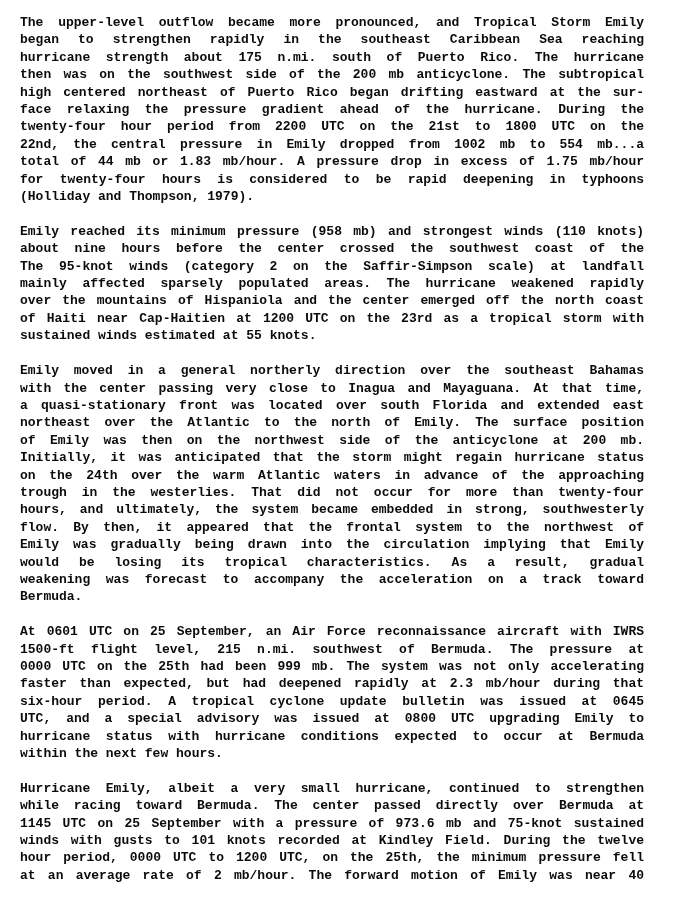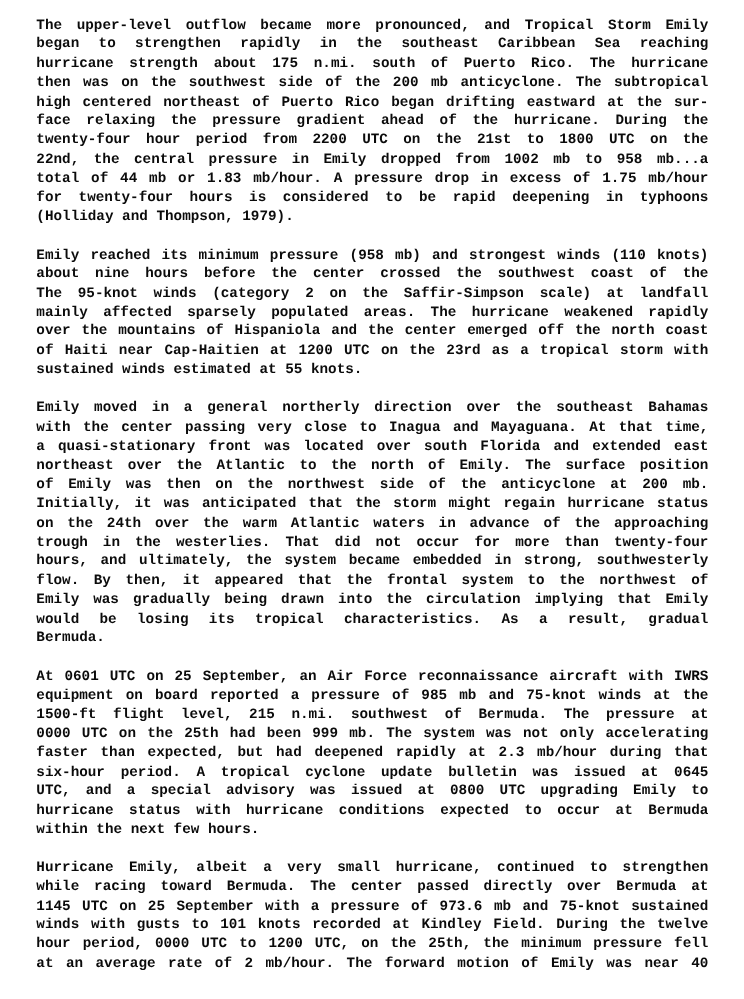--- a/index.html
+++ b/index.html
@@ -9,21 +9,21 @@
   }
   body {
     width: 676px;
     height: 908px;
     overflow: hidden;
   }
   .page {
     box-sizing: border-box;
     width: 676px;
     height: 844px;
-    padding: 14px 32px 0 33px;
+    padding: 14px 32px 0 20px;
     background: #ffffff;
   }
   .doc {
     font-family: "Liberation Mono", "DejaVu Sans Mono", monospace;
     font-weight: 700;
     font-size: 13px;
     line-height: 17.4px;
     color: #0b0b0b;
     -webkit-font-smoothing: antialiased;
   }
@@ -49,21 +49,21 @@
 <main class="page">
   <article class="doc">
       <p class="para">
         <span class="line">The upper-level outflow became more pronounced, and Tropical Storm Emily</span>
         <span class="line">began to strengthen rapidly in the southeast Caribbean Sea reaching</span>
         <span class="line">hurricane strength about 175 n.mi. south of Puerto Rico.  The hurricane</span>
         <span class="line">then was on the southwest side of the 200 mb anticyclone.  The subtropical</span>
         <span class="line">high centered northeast of Puerto Rico began drifting eastward at the sur-</span>
         <span class="line">face relaxing the pressure gradient ahead of the hurricane.  During the</span>
         <span class="line">twenty-four hour period from  2200 UTC on the 21st to 1800 UTC on the</span>
-        <span class="line">22nd, the central pressure in Emily dropped from 1002 mb to 958 mb...a</span>
+        <span class="line">22nd, the central pressure in Emily dropped from 1002 mb to 554 mb...a</span>
         <span class="line">total of 44 mb or 1.83 mb/hour.  A pressure drop in excess of 1.75 mb/hour</span>
         <span class="line">for twenty-four hours is considered to be rapid deepening in typhoons</span>
         <span class="line lastline">(Holliday and Thompson, 1979).</span>
       </p>
       <p class="para">
         <span class="line">Emily reached its minimum pressure (958 mb) and strongest winds (110 knots)</span>
         <span class="line">about nine hours before the center crossed the southwest coast of the</span>
         <span class="line">The 95-knot winds (category 2 on the Saffir-Simpson scale) at landfall</span>
         <span class="line">mainly affected sparsely populated areas.  The hurricane weakened rapidly</span>
         <span class="line">over the mountains of Hispaniola and the center emerged off the north coast</span>
@@ -76,25 +76,25 @@
         <span class="line">a quasi-stationary front was located over south Florida and extended east</span>
         <span class="line">northeast over the Atlantic to the north of Emily.  The surface position</span>
         <span class="line">of Emily was then on the northwest side of the anticyclone at 200 mb.</span>
         <span class="line">Initially, it was anticipated that the storm might regain hurricane status</span>
         <span class="line">on the 24th over the warm Atlantic waters in advance of the approaching</span>
         <span class="line">trough in the westerlies.  That did not occur for more than twenty-four</span>
         <span class="line">hours, and ultimately, the system became embedded in strong, southwesterly</span>
         <span class="line">flow.  By then, it appeared that the frontal system to the northwest of</span>
         <span class="line">Emily was gradually being drawn into the circulation implying that Emily</span>
         <span class="line">would be losing its tropical characteristics.  As a result, gradual</span>
+        <span class="line">weakening was forecast to accompany the acceleration on a track toward</span>
         <span class="line lastline">Bermuda.</span>
       </p>
       <p class="para">
         <span class="line">At 0601 UTC on 25 September, an Air Force reconnaissance aircraft with IWRS</span>
-        <span class="line">equipment on board reported a pressure of 985 mb and 75-knot winds at the</span>
         <span class="line">1500-ft flight level, 215 n.mi. southwest of Bermuda.  The pressure at</span>
         <span class="line">0000 UTC on the 25th had been 999 mb.  The system was not only accelerating</span>
         <span class="line">faster than expected, but had deepened rapidly at 2.3 mb/hour during that</span>
         <span class="line">six-hour period.  A tropical cyclone update bulletin was issued at 0645</span>
         <span class="line">UTC, and a special advisory was issued at 0800 UTC upgrading Emily to</span>
         <span class="line">hurricane status with hurricane conditions expected to occur at Bermuda</span>
         <span class="line lastline">within the next few hours.</span>
       </p>
       <p class="para">
         <span class="line">Hurricane Emily, albeit a very small hurricane, continued to strengthen</span>

